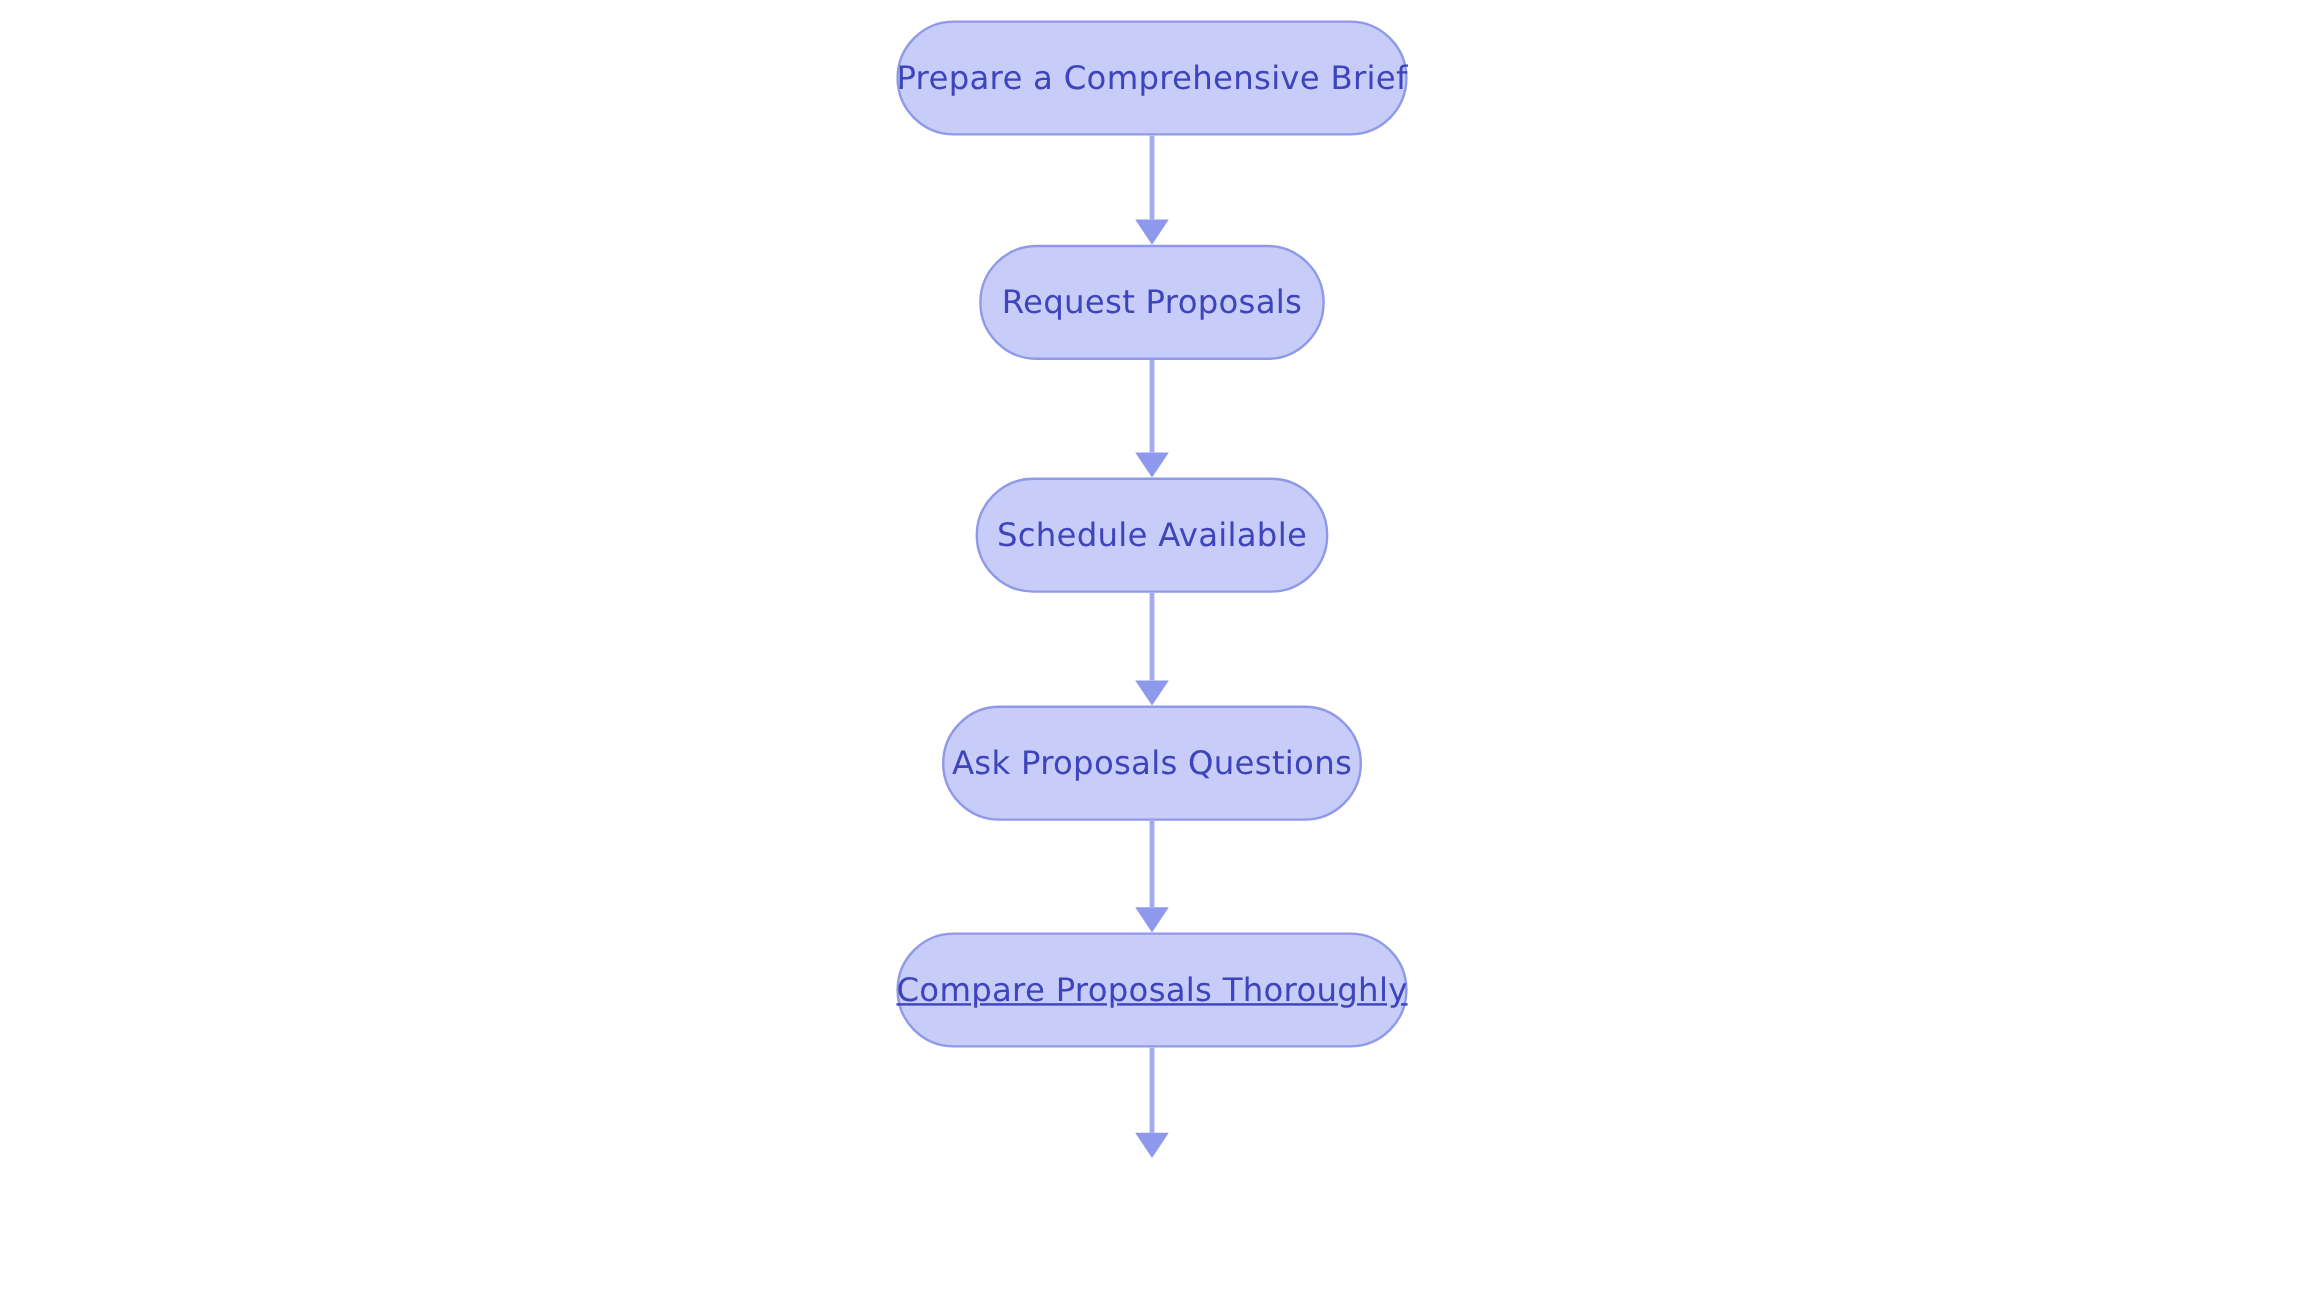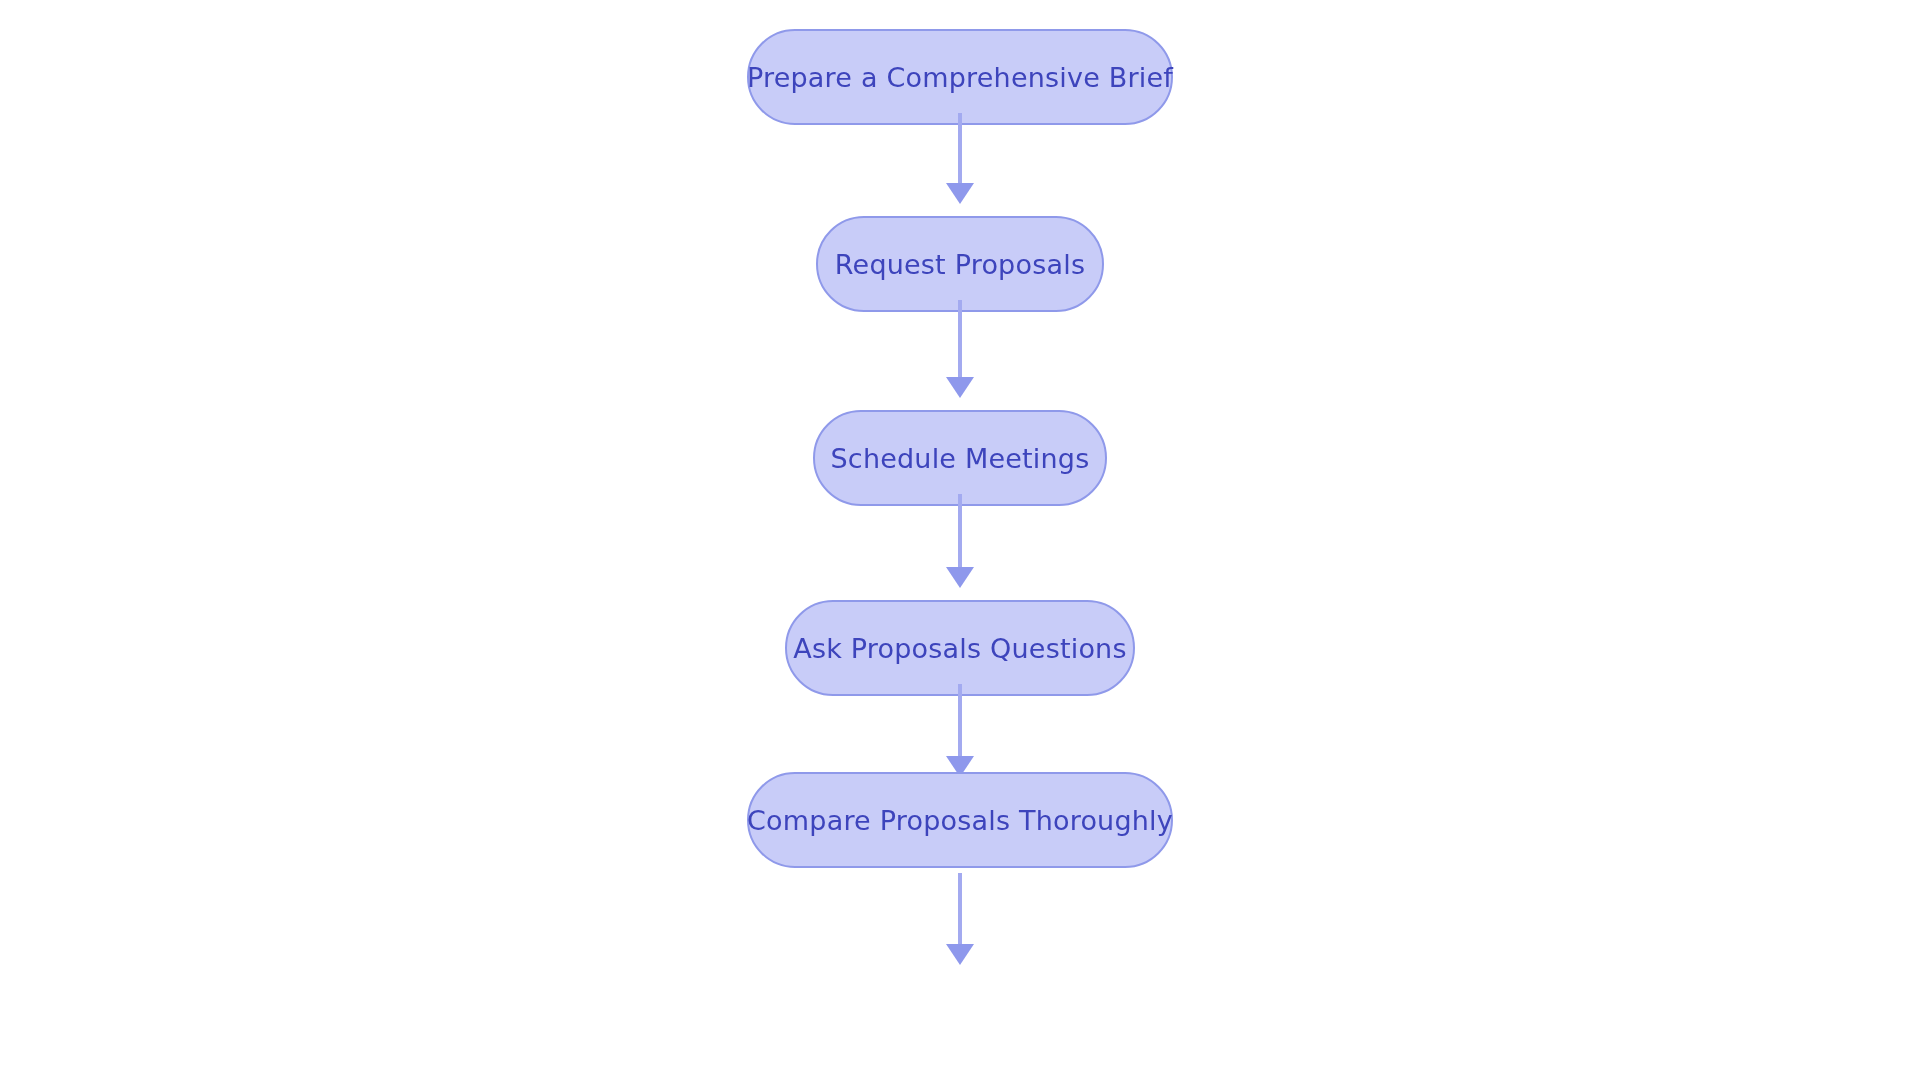--- a/index.html
+++ b/index.html
@@ -24,21 +24,20 @@
     background: #c8ccf8;
     border: 2px solid #8f99ea;
     box-sizing: border-box;
     display: flex;
     align-items: center;
     justify-content: center;
     color: #3d44bc;
     font-size: 27px;
     letter-spacing: 0.2px;
     white-space: nowrap;
-    margin-top: 12px;
   }
   .flow-arrow {
     position: absolute;
     left: 50%;
     transform: translateX(-50%);
     display: flex;
     flex-direction: column;
     align-items: center;
   }
   .flow-arrow .shaft {
@@ -71,38 +70,38 @@
   <div class="flow-node" style="top:204px; width:288px;">
     <span>Request Proposals</span>
   </div>
 
   <div class="flow-arrow" style="top:300px; height:98px;">
     <div class="shaft"></div>
     <div class="head"></div>
   </div>
 
   <div class="flow-node" style="top:398px; width:294px;">
-    <span>Schedule Meetings</span>
+    <span>Schedule Available</span>
   </div>
 
   <div class="flow-arrow" style="top:494px; height:94px;">
     <div class="shaft"></div>
     <div class="head"></div>
   </div>
 
   <div class="flow-node" style="top:588px; width:350px;">
     <span>Ask Proposals Questions</span>
   </div>
 
   <div class="flow-arrow" style="top:684px; height:93px;">
     <div class="shaft"></div>
     <div class="head"></div>
   </div>
 
-  <div class="flow-node" style="top:760px; width:426px;">
+  <div class="flow-node" style="top:777px; width:426px;text-decoration:underline;">
     <span>Compare Proposals Thoroughly</span>
   </div>
 
   <div class="flow-arrow" style="top:873px; height:92px;">
     <div class="shaft"></div>
     <div class="head"></div>
   </div>
 
 
 </div>

